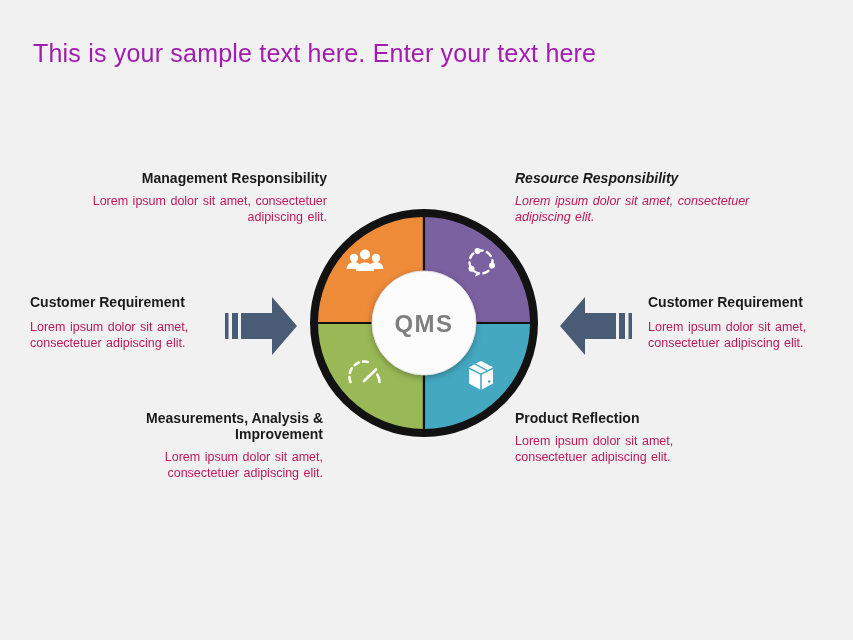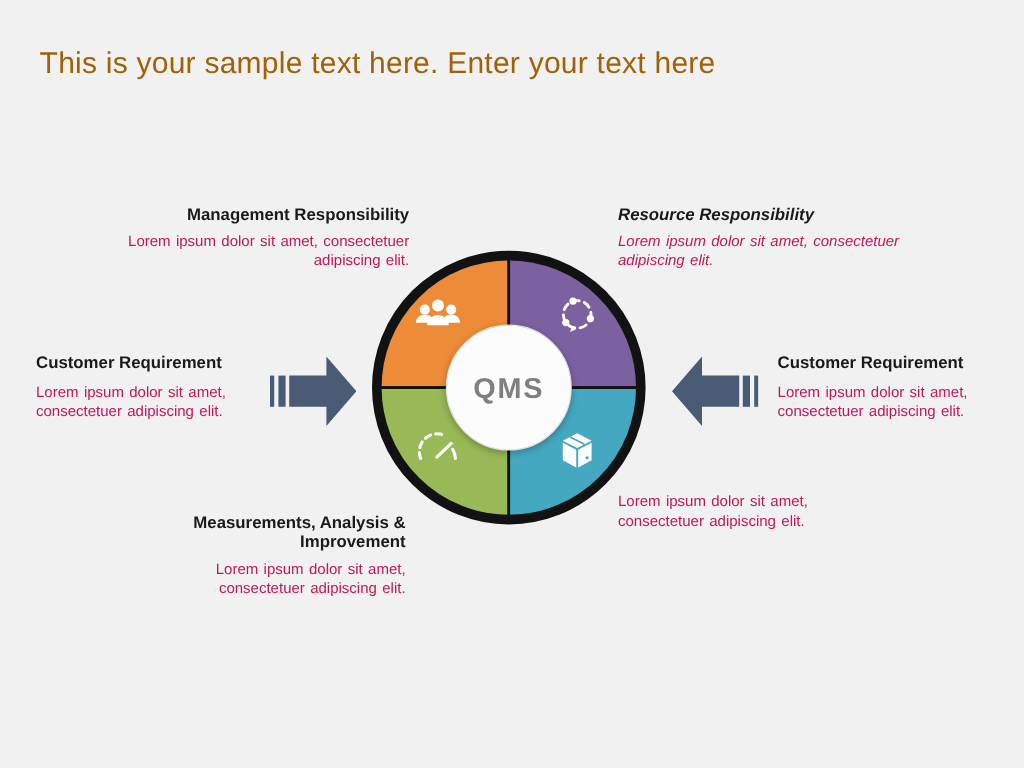--- a/index.html
+++ b/index.html
@@ -6,21 +6,21 @@
   .canvas {
     position: relative;
     width: 853px; height: 640px;
     background: #F1F1F1;
     overflow: hidden;
     font-family: "Liberation Sans", sans-serif;
   }
   .title {
     position: absolute; left: 33px; top: 39px;
     margin: 0;
-    font-size: 25px; font-weight: 400; color: #a16207;
+    font-size: 25px; font-weight: 400; color: #a21caf;
     letter-spacing: 0.2px;
     font-family: "Liberation Sans", sans-serif;
   }
   .wheel { position: absolute; left: 303px; top: 202px; width: 242px; height: 242px; }
   .wheel .sector { stroke: #121212; stroke-width: 2.2; }
   .wheel .hub { filter: drop-shadow(0 2px 3px rgba(0,0,0,0.28)); }
   .wheel text {
     font-family: "Liberation Sans", sans-serif;
     font-size: 24px; font-weight: bold; letter-spacing: 1.5px;
   }
@@ -31,25 +31,25 @@
   .block .heading {
     margin: 0 0 7px 0;
     font-size: 14px; font-weight: bold; color: #1A1A1A; line-height: 1.15;
   }
   .block .body {
     margin: 0;
     font-size: 12.5px; color: #be185d; line-height: 1.28;
     word-spacing: 1px;
   }
   .align-right { text-align: right; }
-  #block-management   { right: 512px; top: 170px; width: 240px; }
+  #block-management   { right: 526px; top: 170px; width: 240px; }
   #block-resource     { left: 515px;  top: 170px; width: 240px; font-style: italic; }
   #block-customer-left  { left: 30px;  top: 294px; width: 205px; }
   #block-customer-right { left: 648px; top: 294px; width: 205px; }
-  #block-measurement  { right: 515px; top: 410px; width: 196px; margin-top: 17px; }
+  #block-measurement  { right: 530px; top: 410px; width: 196px; }
   #block-product      { left: 515px;  top: 410px; width: 220px; }
   #block-customer-left .heading, #block-customer-right .heading { margin-bottom: 9px; }
 </style>
 </head>
 <body>
 
 <div class="canvas">
 
   <h1 class="title">This is your sample text here. Enter your text here</h1>
 
@@ -133,16 +133,17 @@
     <p class="heading">Customer Requirement</p>
     <p class="body">Lorem ipsum dolor sit amet, consectetuer adipiscing elit.</p>
   </div>
 
   <div class="block align-right" id="block-measurement">
     <p class="heading">Measurements, Analysis &amp; Improvement</p>
     <p class="body">Lorem ipsum dolor sit amet, consectetuer adipiscing elit.</p>
   </div>
 
   <div class="block" id="block-product">
+    <p class="heading">Product Reflection</p>
     <p class="body">Lorem ipsum dolor sit amet, consectetuer adipiscing elit.</p>
   </div>
 
 </div>
 
 </body></html>

